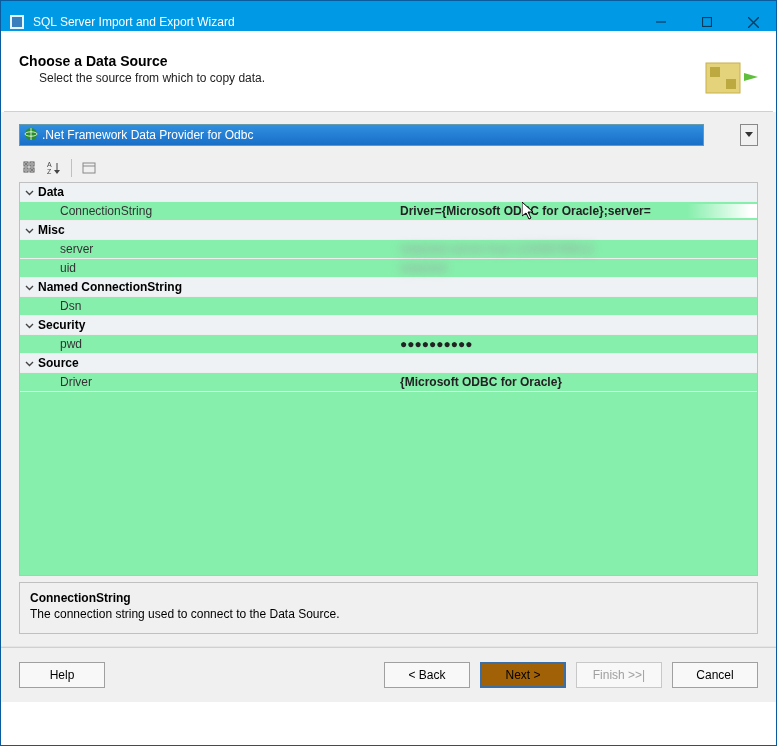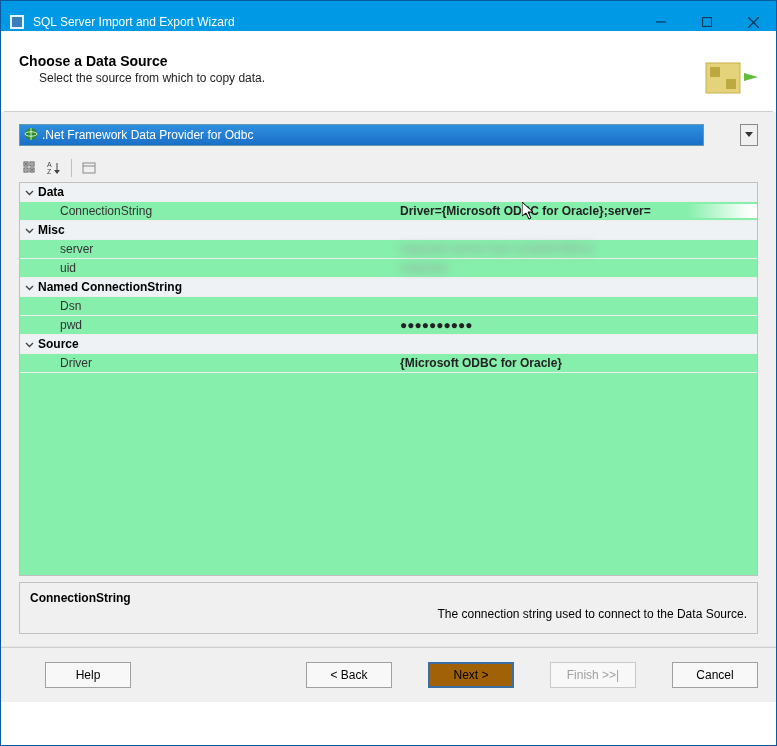--- a/index.html
+++ b/index.html
@@ -41,25 +41,25 @@
   .pg-row.cat .name { padding-left: 0; }
   .pg-row.prop .name { padding-left: 22px; color: #333; }
   .pg-row .val { flex:1; padding-left: 4px; color: #222; position: relative; }
   .pg-row .val.bold { font-weight: bold; }
   .blur { filter: blur(4px); color: #999; }
   .cursor-icon { position: absolute; left: 126px; top: -2px; pointer-events:none; }
   .fade-right { position:absolute; right:0; top:0; bottom:0; width:70px; background: linear-gradient(90deg, rgba(255,255,255,0) 0%, #fff 90%); }
 
   .descpanel { background: #f0f0f0; border: 1px solid #c0c0c0; margin-top: 6px; padding: 8px 10px; height: 52px; }
   .desc-title { font-weight: bold; font-size: 12px; }
-  .desc-text { font-size: 12px; margin-top: 2px; text-align: right; }
+  .desc-text { font-size: 12px; margin-top: 2px; }
 
   .footer { background: #f0f0f0; padding: 14px 18px; display: flex; gap: 10px; border-top: 1px solid #d0d0d0; }
   .footer .spacer { flex:1; }
-  .btn { min-width: 86px; height: 26px; background: #f8f8f8; border: 1px solid #a0a0a0; font-size: 12px; display:flex; align-items:center; justify-content:center; padding: 0 8px; margin-left: 26px; }
+  .btn { min-width: 86px; height: 26px; background: #f8f8f8; border: 1px solid #a0a0a0; font-size: 12px; display:flex; align-items:center; justify-content:center; padding: 0 8px; }
   .btn.primary { border: 2px solid #3b6ea5; background:#a16207; }
   .btn.disabled { color: #a0a0a0; border-color:#c8c8c8; }
 </style>
 </head>
 <body>
 
 <div class="titlebar">
   <span class="app-icon">
     <svg width="14" height="14">
         <rect x="0" y="0" width="14" height="14" fill="#fff" opacity="0.9"></rect>
@@ -201,20 +201,29 @@
             </svg>
           </span>
           <span class="name">Named ConnectionString</span>
           <span class="val"></span>
         </div>
         <div class="pg-row prop">
           <span class="chev"></span>
           <span class="name">Dsn</span>
           <span class="val"><span></span></span>
         </div>
+        <div class="pg-row cat">
+          <span class="chev">
+            <svg width="9" height="9">
+              <polyline points="1,3 4.5,6.5 8,3" fill="none" stroke="#444" stroke-width="1.4"></polyline>
+            </svg>
+          </span>
+          <span class="name">Security</span>
+          <span class="val"></span>
+        </div>
         <div class="pg-row prop">
           <span class="chev"></span>
           <span class="name">pwd</span>
           <span class="val bold"><span>●●●●●●●●●●</span></span>
         </div>
         <div class="pg-row cat">
           <span class="chev">
             <svg width="9" height="9">
               <polyline points="1,3 4.5,6.5 8,3" fill="none" stroke="#444" stroke-width="1.4"></polyline>
             </svg>

